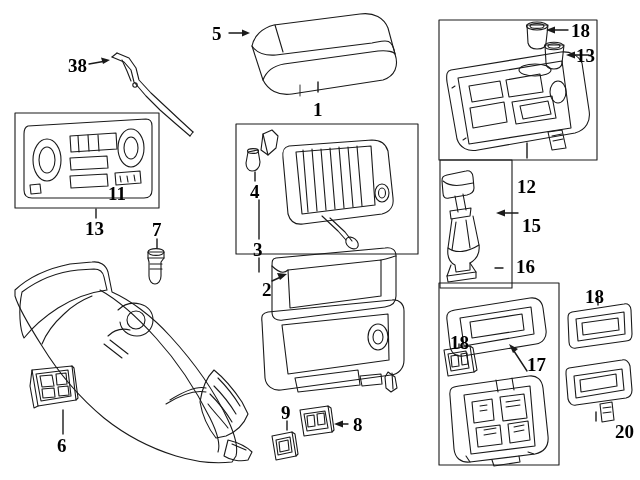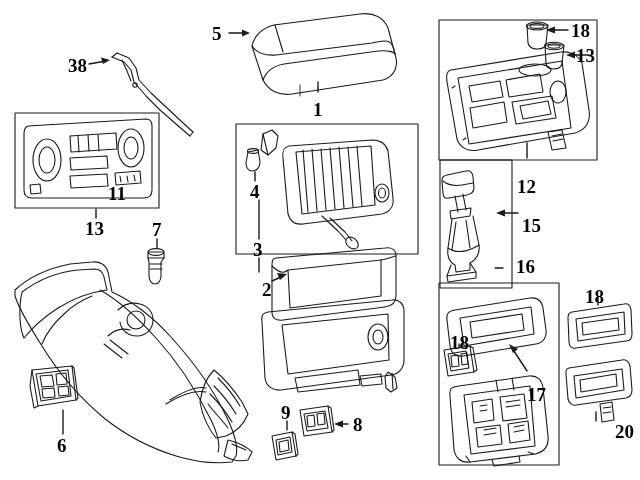--- a/index.html
+++ b/index.html
@@ -304,19 +304,19 @@
   <div class="callout" style="left:152px; top:220px;">7</div>
   <div class="callout" style="left:353px; top:415px;">8</div>
   <div class="callout" style="left:281px; top:403px;">9</div>
   <div class="callout" style="left:85px;  top:219px;">13</div>
   <div class="callout" style="left:108px; top:184px;">11</div>
   <div class="callout" style="left:517px; top:149px;margin-top:28px;">12</div>
   <div class="callout" style="left:576px; top:46px;">13</div>
   <div class="callout" style="left:571px; top:21px;">18</div>
   <div class="callout" style="left:522px; top:216px;">15</div>
   <div class="callout" style="left:516px; top:257px;">16</div>
-  <div class="callout" style="left:527px; top:385px;text-align:center;">17</div>
+  <div class="callout" style="left:527px; top:355px;text-align:center;">17</div>
   <div class="callout" style="left:450px; top:333px;">18</div>
   <div class="callout" style="left:585px; top:287px;">18</div>
   <div class="callout" style="left:615px; top:422px;">20</div>
   <div class="callout" style="left:68px;  top:56px;">38</div>
 
 </div>
 
 </body></html>

